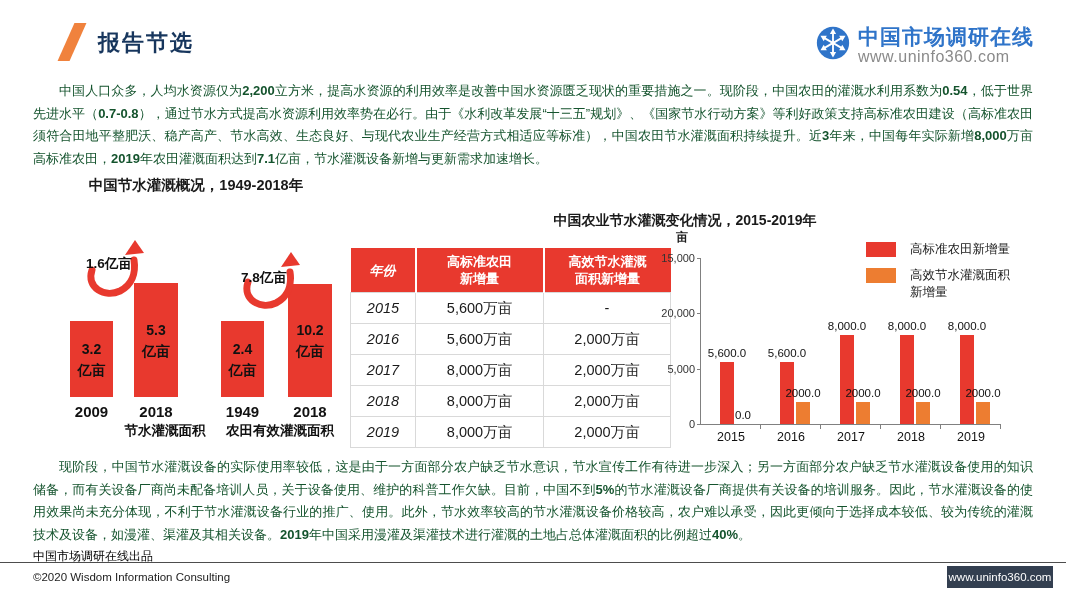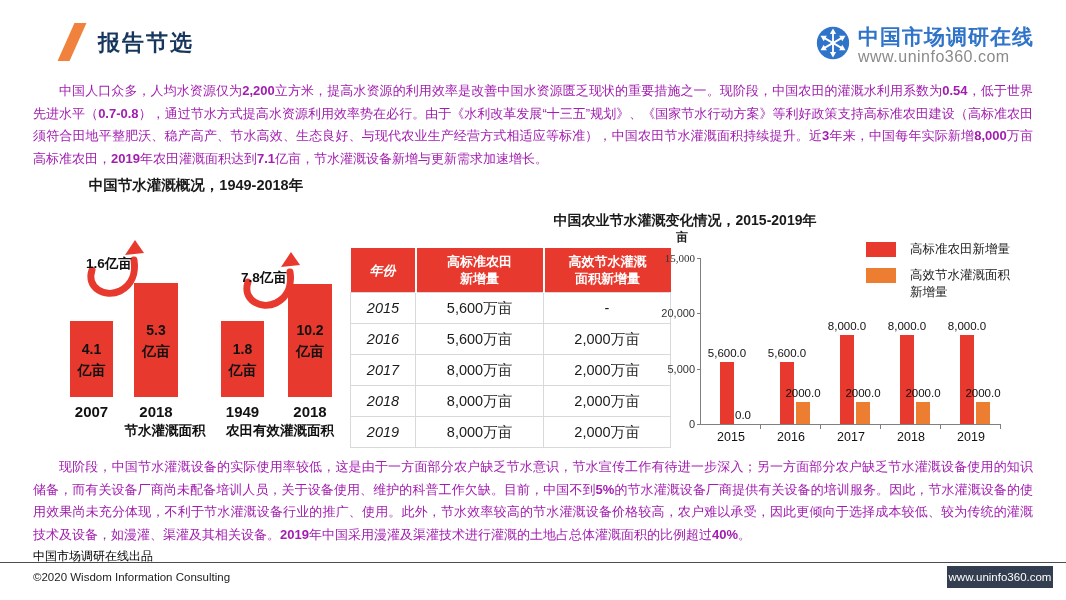--- a/index.html
+++ b/index.html
@@ -9,21 +9,21 @@
   
   .slash{position:absolute;left:66px;top:23px;width:12px;height:38px;background:#f0823d;transform:skewX(-24deg);}
   .page-title{position:absolute;left:98px;top:28px;font-size:22px;font-weight:800;color:#17365d;letter-spacing:2px;}
   .brand{position:absolute;left:816px;top:26px;display:flex;align-items:flex-start;}
   .brand-text{margin-left:8px;}
   .brand-name{font-size:21px;color:#2f74c9;font-weight:600;letter-spacing:1px;line-height:22px;}
   .brand-url{font-size:16px;color:#8a8a8a;letter-spacing:.5px;line-height:18px;}
 
   
   .para{position:absolute;left:33px;width:1000px;font-size:13px;line-height:22.5px;
-        text-align:justify;text-indent:2em;color:#a21caf;}
+        text-align:justify;text-indent:2em;color:#14532d;}
   .para b{font-weight:700;}
   #intro{top:80px;} #outro{top:456px;}
 
   
   #left-chart{position:absolute;left:40px;top:176px;width:312px;height:268px;}
   .lc-title{position:absolute;top:0;left:0;width:100%;text-align:center;font-size:14.5px;font-weight:700;color:#1a1a1a;}
   .lbar{position:absolute;background:#e8392e;display:flex;flex-direction:column;align-items:center;
         justify-content:center;gap:7px;color:#111;font-weight:700;font-size:14px;line-height:14px;}
   .lyear{position:absolute;top:227px;width:60px;text-align:center;font-weight:700;font-size:15px;color:#111;}
   .lcap{position:absolute;top:246px;text-align:center;font-weight:700;font-size:13.5px;color:#111;}
@@ -116,31 +116,31 @@
       <polygon points="50,0 40,15 59,13" fill="#e8392e"></polygon>
     </svg>
     <svg class="arrow" style="left:201px;top:76px" width="60" height="62" viewBox="0 0 60 62">
       <path d="M7,30 C1,48 20,58 35,51 C47,45 51,33 49,20" fill="none" stroke="#e8392e" stroke-width="7" stroke-linecap="round"></path>
       <polygon points="50,0 40,15 59,13" fill="#e8392e"></polygon>
     </svg>
     <div class="delta delta1">1.6亿亩</div>
     <div class="delta delta2">7.8亿亩</div>
     <div id="lbars">
         <div class="lbar" style="left: 30px; width: 43px; top: 145px; height: 76px;">
-          <span>4.1</span>
-          <span>亿亩</span>
-        </div>
-        <div class="lyear" style="left: 21.5px;">2007</div>
+          <span>3.2</span>
+          <span>亿亩</span>
+        </div>
+        <div class="lyear" style="left: 21.5px;">2009</div>
         <div class="lbar" style="left: 94px; width: 44px; top: 107px; height: 114px;">
           <span>5.3</span>
           <span>亿亩</span>
         </div>
         <div class="lyear" style="left: 86px;">2018</div>
         <div class="lbar" style="left: 181px; width: 43px; top: 145px; height: 76px;">
-          <span>1.8</span>
+          <span>2.4</span>
           <span>亿亩</span>
         </div>
         <div class="lyear" style="left: 172.5px;">1949</div>
         <div class="lbar" style="left: 248px; width: 44px; top: 108px; height: 113px;">
           <span>10.2</span>
           <span>亿亩</span>
         </div>
         <div class="lyear" style="left: 240px;">2018</div>
       </div>
     <div class="lcap" style="left:50px;width:150px;">节水灌溉面积</div>
@@ -182,21 +182,21 @@
           <td class="colw0">2019</td>
           <td class="colw1">8,000万亩</td>
           <td class="colw2">2,000万亩</td>
         </tr>
       </tbody>
   </table>
 
   <div class="rc-title">中国农业节水灌溉变化情况，2015-2019年</div>
   <div class="rc-unit">亩</div>
   <div id="rplot">
-      <div class="rytick" style="top: -6px; font-family: Liberation Serif, serif;">15,000</div>
+      <div class="rytick" style="top: -6px;">15,000</div>
       <div class="tickmark" style="left: -4px; top: 0px; width: 4px; height: 1px;"></div>
       <div class="rytick" style="top: 49.3333px;">20,000</div>
       <div class="tickmark" style="left: -4px; top: 55.3333px; width: 4px; height: 1px;"></div>
       <div class="rytick" style="top: 104.667px;">5,000</div>
       <div class="tickmark" style="left: -4px; top: 110.667px; width: 4px; height: 1px;"></div>
       <div class="rytick" style="top: 160px;">0</div>
       <div class="tickmark" style="left: -4px; top: 166px; width: 4px; height: 1px;"></div>
       <div class="rbar" style="left: 19px; height: 61.9733px; background: rgb(232, 57, 46);"></div>
       <div class="rlabel" style="left: -4px; bottom: 64.9733px;">5,600.0</div>
       <div class="rlabel" style="left: 12px; bottom: 3px;">0.0</div>

